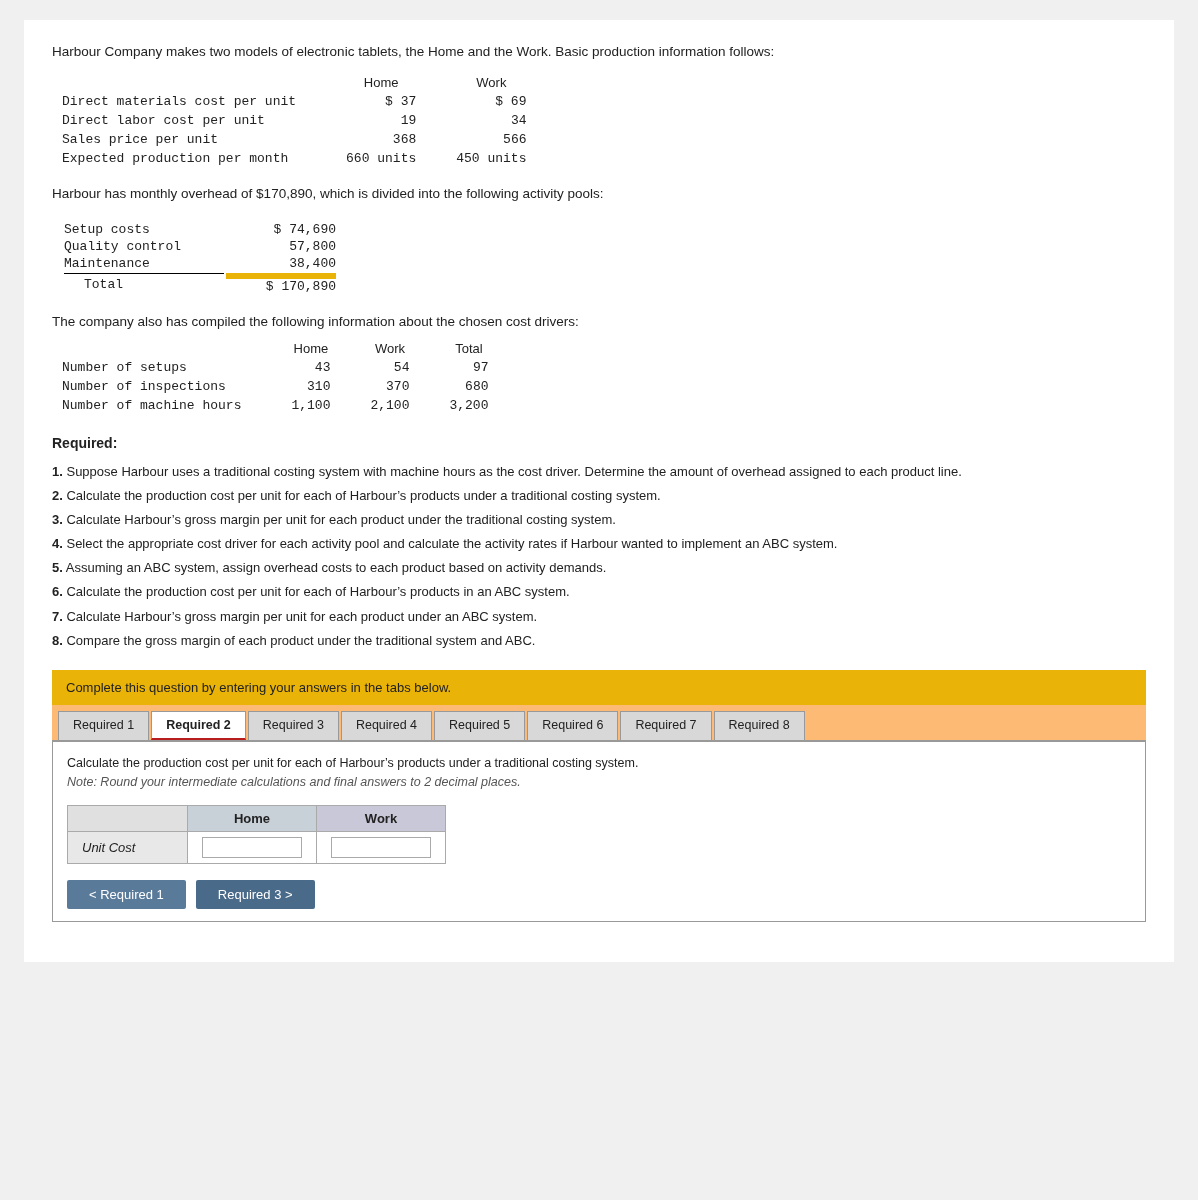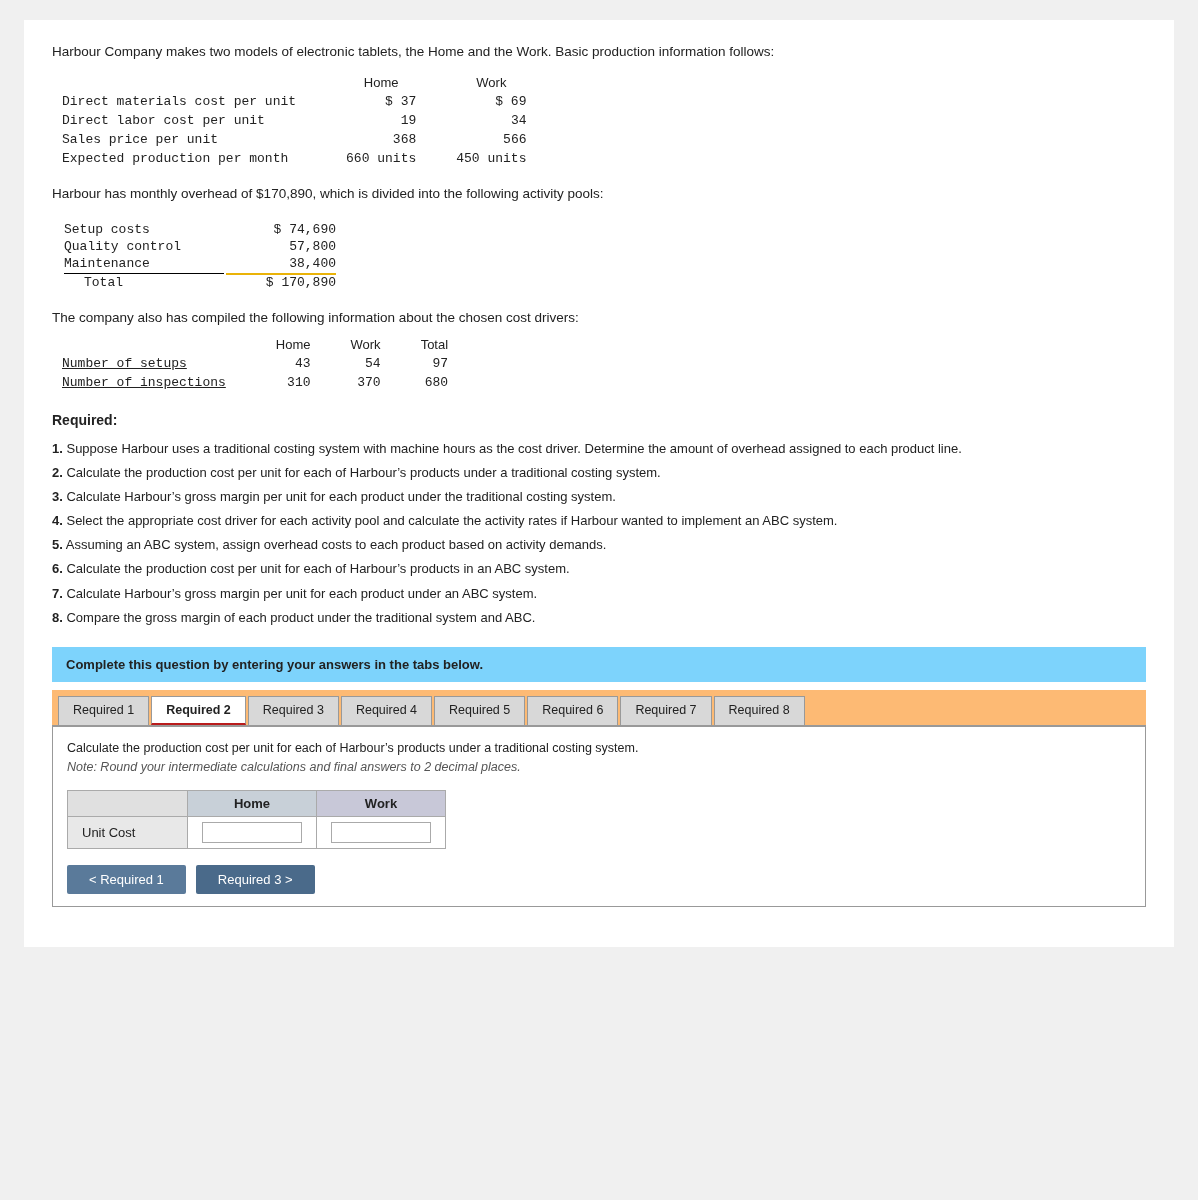--- a/index.html
+++ b/index.html
@@ -83,21 +83,20 @@
       text-align: center;
       padding: 2px 30px 2px 10px;
       font-weight: normal;
       font-family: Arial, sans-serif;
     }
     table.drivers-table td {
       padding: 2px 10px;
     }
     table.drivers-table td.label-col {
       padding-right: 40px;
-      text-decoration: underline;
     }
     table.drivers-table td.num-col {
       text-align: right;
       padding-right: 30px;
     }
     
     .required-header {
       font-weight: bold;
       font-size: 14px;
       margin-bottom: 10px;
@@ -106,25 +105,25 @@
       list-style: none;
       margin-bottom: 18px;
       font-size: 13px;
       line-height: 1.7;
     }
     .required-list li {
       margin-bottom: 2px;
     }
     
     .complete-box {
-      background: #7dd3fc;
+      background: #eab308;
       padding: 10px 14px;
-      font-weight: bold;
-      font-size: 13px;
-      margin-bottom: 8px;
+      font-weight: normal;
+      font-size: 13px;
+      margin-bottom: 0;
     }
     
     .tabs-bar {
       display: flex;
       flex-wrap: wrap;
       border-bottom: 2px solid #999;
       background: #fdba74;
       padding: 6px 6px 0 6px;
       gap: 2px;
     }
@@ -170,20 +169,21 @@
       text-align: center;
       border: 1px solid #aaa;
     }
     .unit-cost-table td {
       border: 1px solid #aaa;
       padding: 5px 14px;
     }
     .unit-cost-table td.row-label {
       background: #e8e8e8;
       min-width: 120px;
+      font-style: italic;
     }
     .unit-cost-table td.input-cell {
       background: #fff;
       min-width: 120px;
     }
     .unit-cost-table th.col-home {
       background: #c8d0d8;
     }
     .unit-cost-table th.col-work {
       background: #c8c8d8;
@@ -269,21 +269,21 @@
         <tr>
           <td>Quality control</td>
           <td>57,800</td>
         </tr>
         <tr>
           <td>Maintenance</td>
           <td>38,400</td>
         </tr>
         <tr class="total-row">
           <td style="padding-left: 20px;">Total</td>
-          <td style="border-top: 2px solid #eab308;">$ 170,890</td>
+          <td style="border-top: 6px solid #eab308;">$ 170,890</td>
         </tr>
       </tbody>
     </table>
   </div>
 
   <p class="section-header">The company also has compiled the following information about the chosen cost drivers:</p>
 
   <div class="drivers-section">
     <table class="drivers-table">
       <thead>
@@ -299,20 +299,26 @@
           <td class="label-col">Number of setups</td>
           <td class="num-col">43</td>
           <td class="num-col">54</td>
           <td class="num-col">97</td>
         </tr>
         <tr>
           <td class="label-col">Number of inspections</td>
           <td class="num-col">310</td>
           <td class="num-col">370</td>
           <td class="num-col">680</td>
+        </tr>
+        <tr>
+          <td class="label-col">Number of machine hours</td>
+          <td class="num-col">1,100</td>
+          <td class="num-col">2,100</td>
+          <td class="num-col">3,200</td>
         </tr>
       </tbody>
     </table>
   </div>
 
   <p class="required-header">Required:</p>
 
   <ol class="required-list">
     <li>
       <span style="font-weight:bold;">1.</span>

